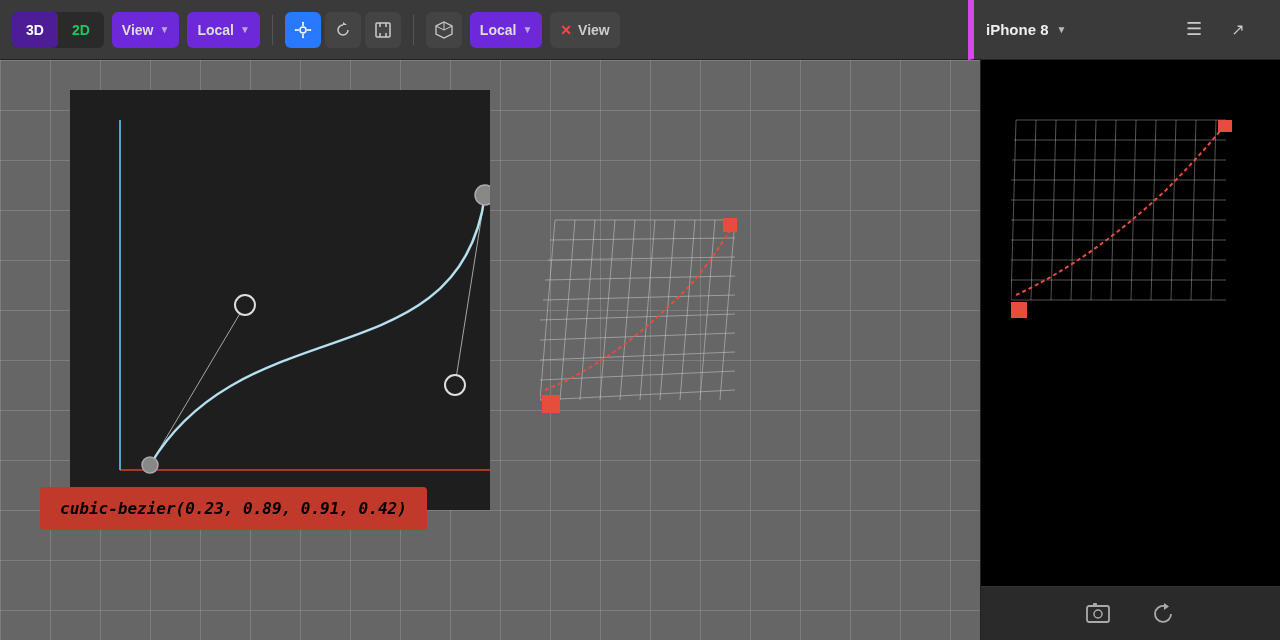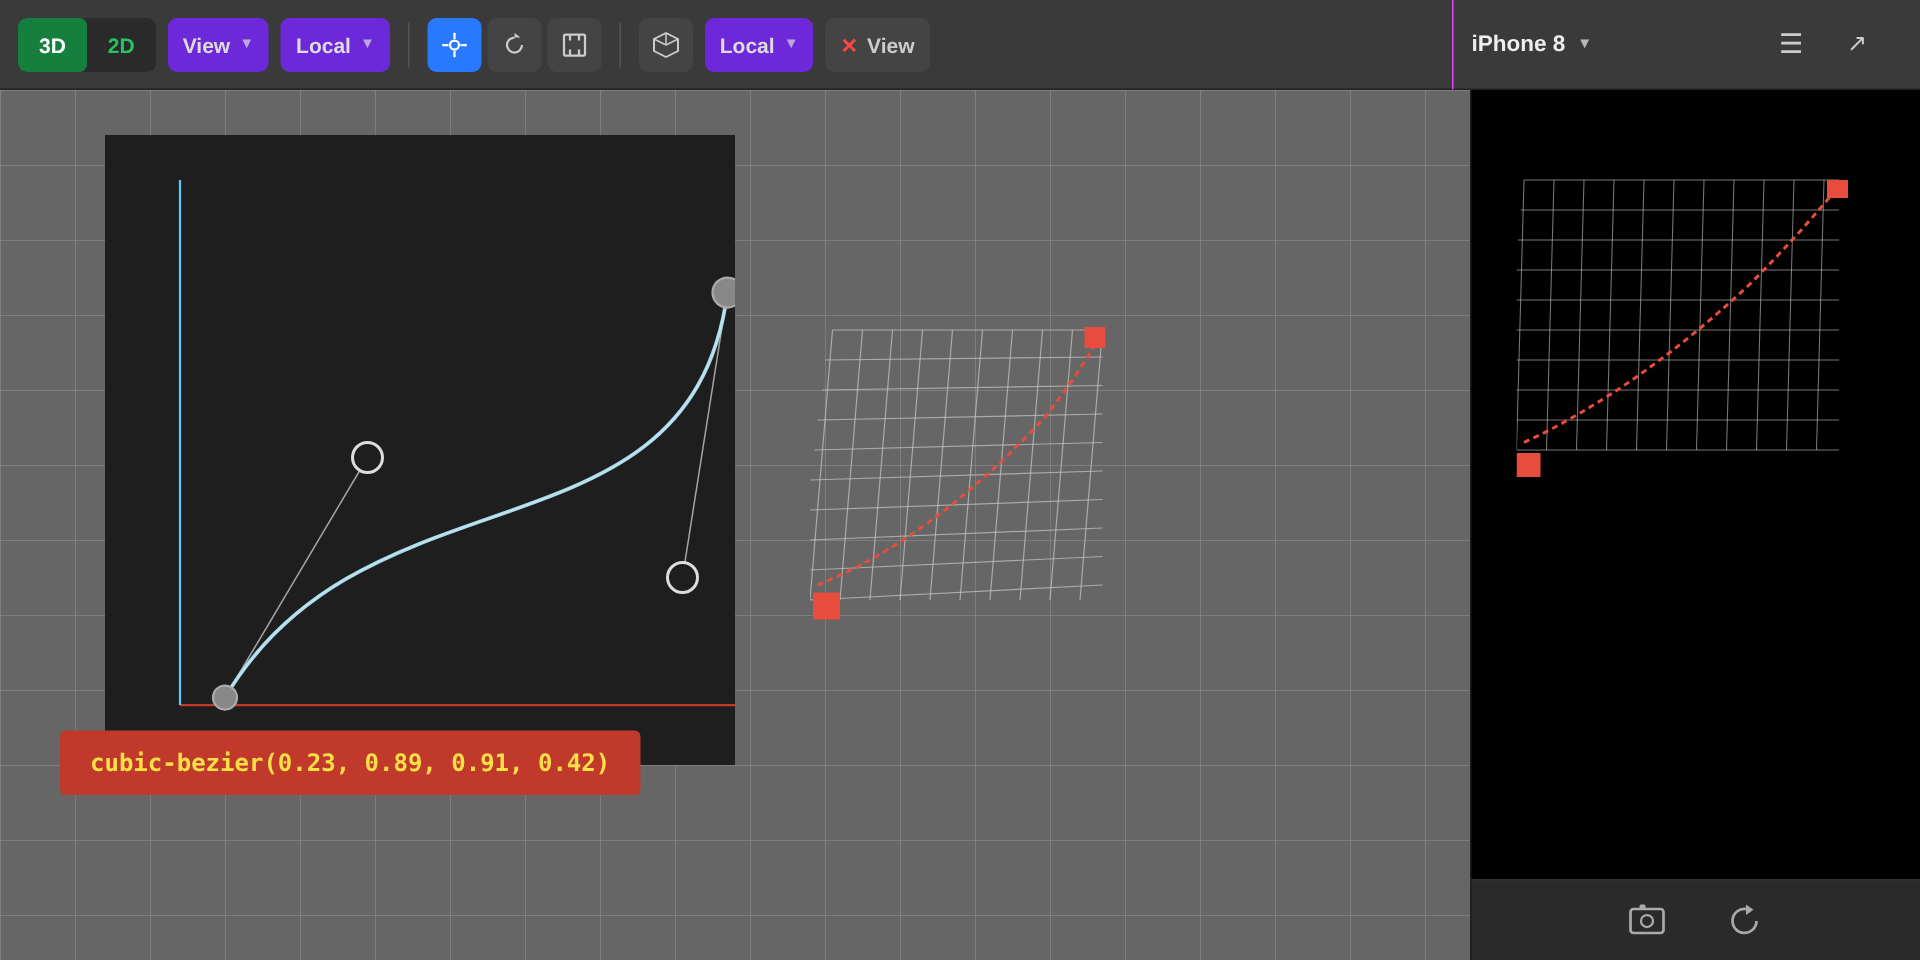--- a/index.html
+++ b/index.html
@@ -41,21 +41,21 @@
       background: transparent;
       border: none;
       cursor: pointer;
       height: 36px;
       display: flex;
       align-items: center;
       gap: 6px;
     }
 
     .btn.active {
-      background: #15803d;
+      background: #4c1d95;
       color: #fff;
       border-radius: 5px;
     }
 
     .btn-dropdown {
       background: #6d28d9;
       border-radius: 6px;
       color: #ddd;
       border: none;
       padding: 6px 10px;
@@ -130,21 +130,21 @@
     .right-toolbar-label {
       background: #3a3a3a;
       color: #eee;
       font-size: 15px;
       font-weight: 600;
       display: flex;
       align-items: center;
       gap: 8px;
       padding: 0 12px;
       height: 60px;
-      border-left: 1px solid #d946ef;
+      border-left: 6px solid #d946ef;
       border-bottom: 1px solid #222;
       min-width: 300px;
     }
 
     
     .main-area {
       display: flex;
       flex: 1;
       overflow: hidden;
     }
@@ -191,26 +191,27 @@
       width: 200px;
       height: 230px;
     }
 
     
     .bezier-label {
       position: absolute;
       bottom: 110px;
       left: 40px;
       background: #c0392b;
-      color: #fde047;
+      color: #000000;
       font-size: 16px;
       font-weight: 600;
       padding: 12px 20px;
       border-radius: 4px;
       font-family: monospace;
+      font-style: italic;
     }
 
     
     .right-panel {
       width: 300px;
       background: #111;
       display: flex;
       flex-direction: column;
       border-left: 1px solid #222;
     }

